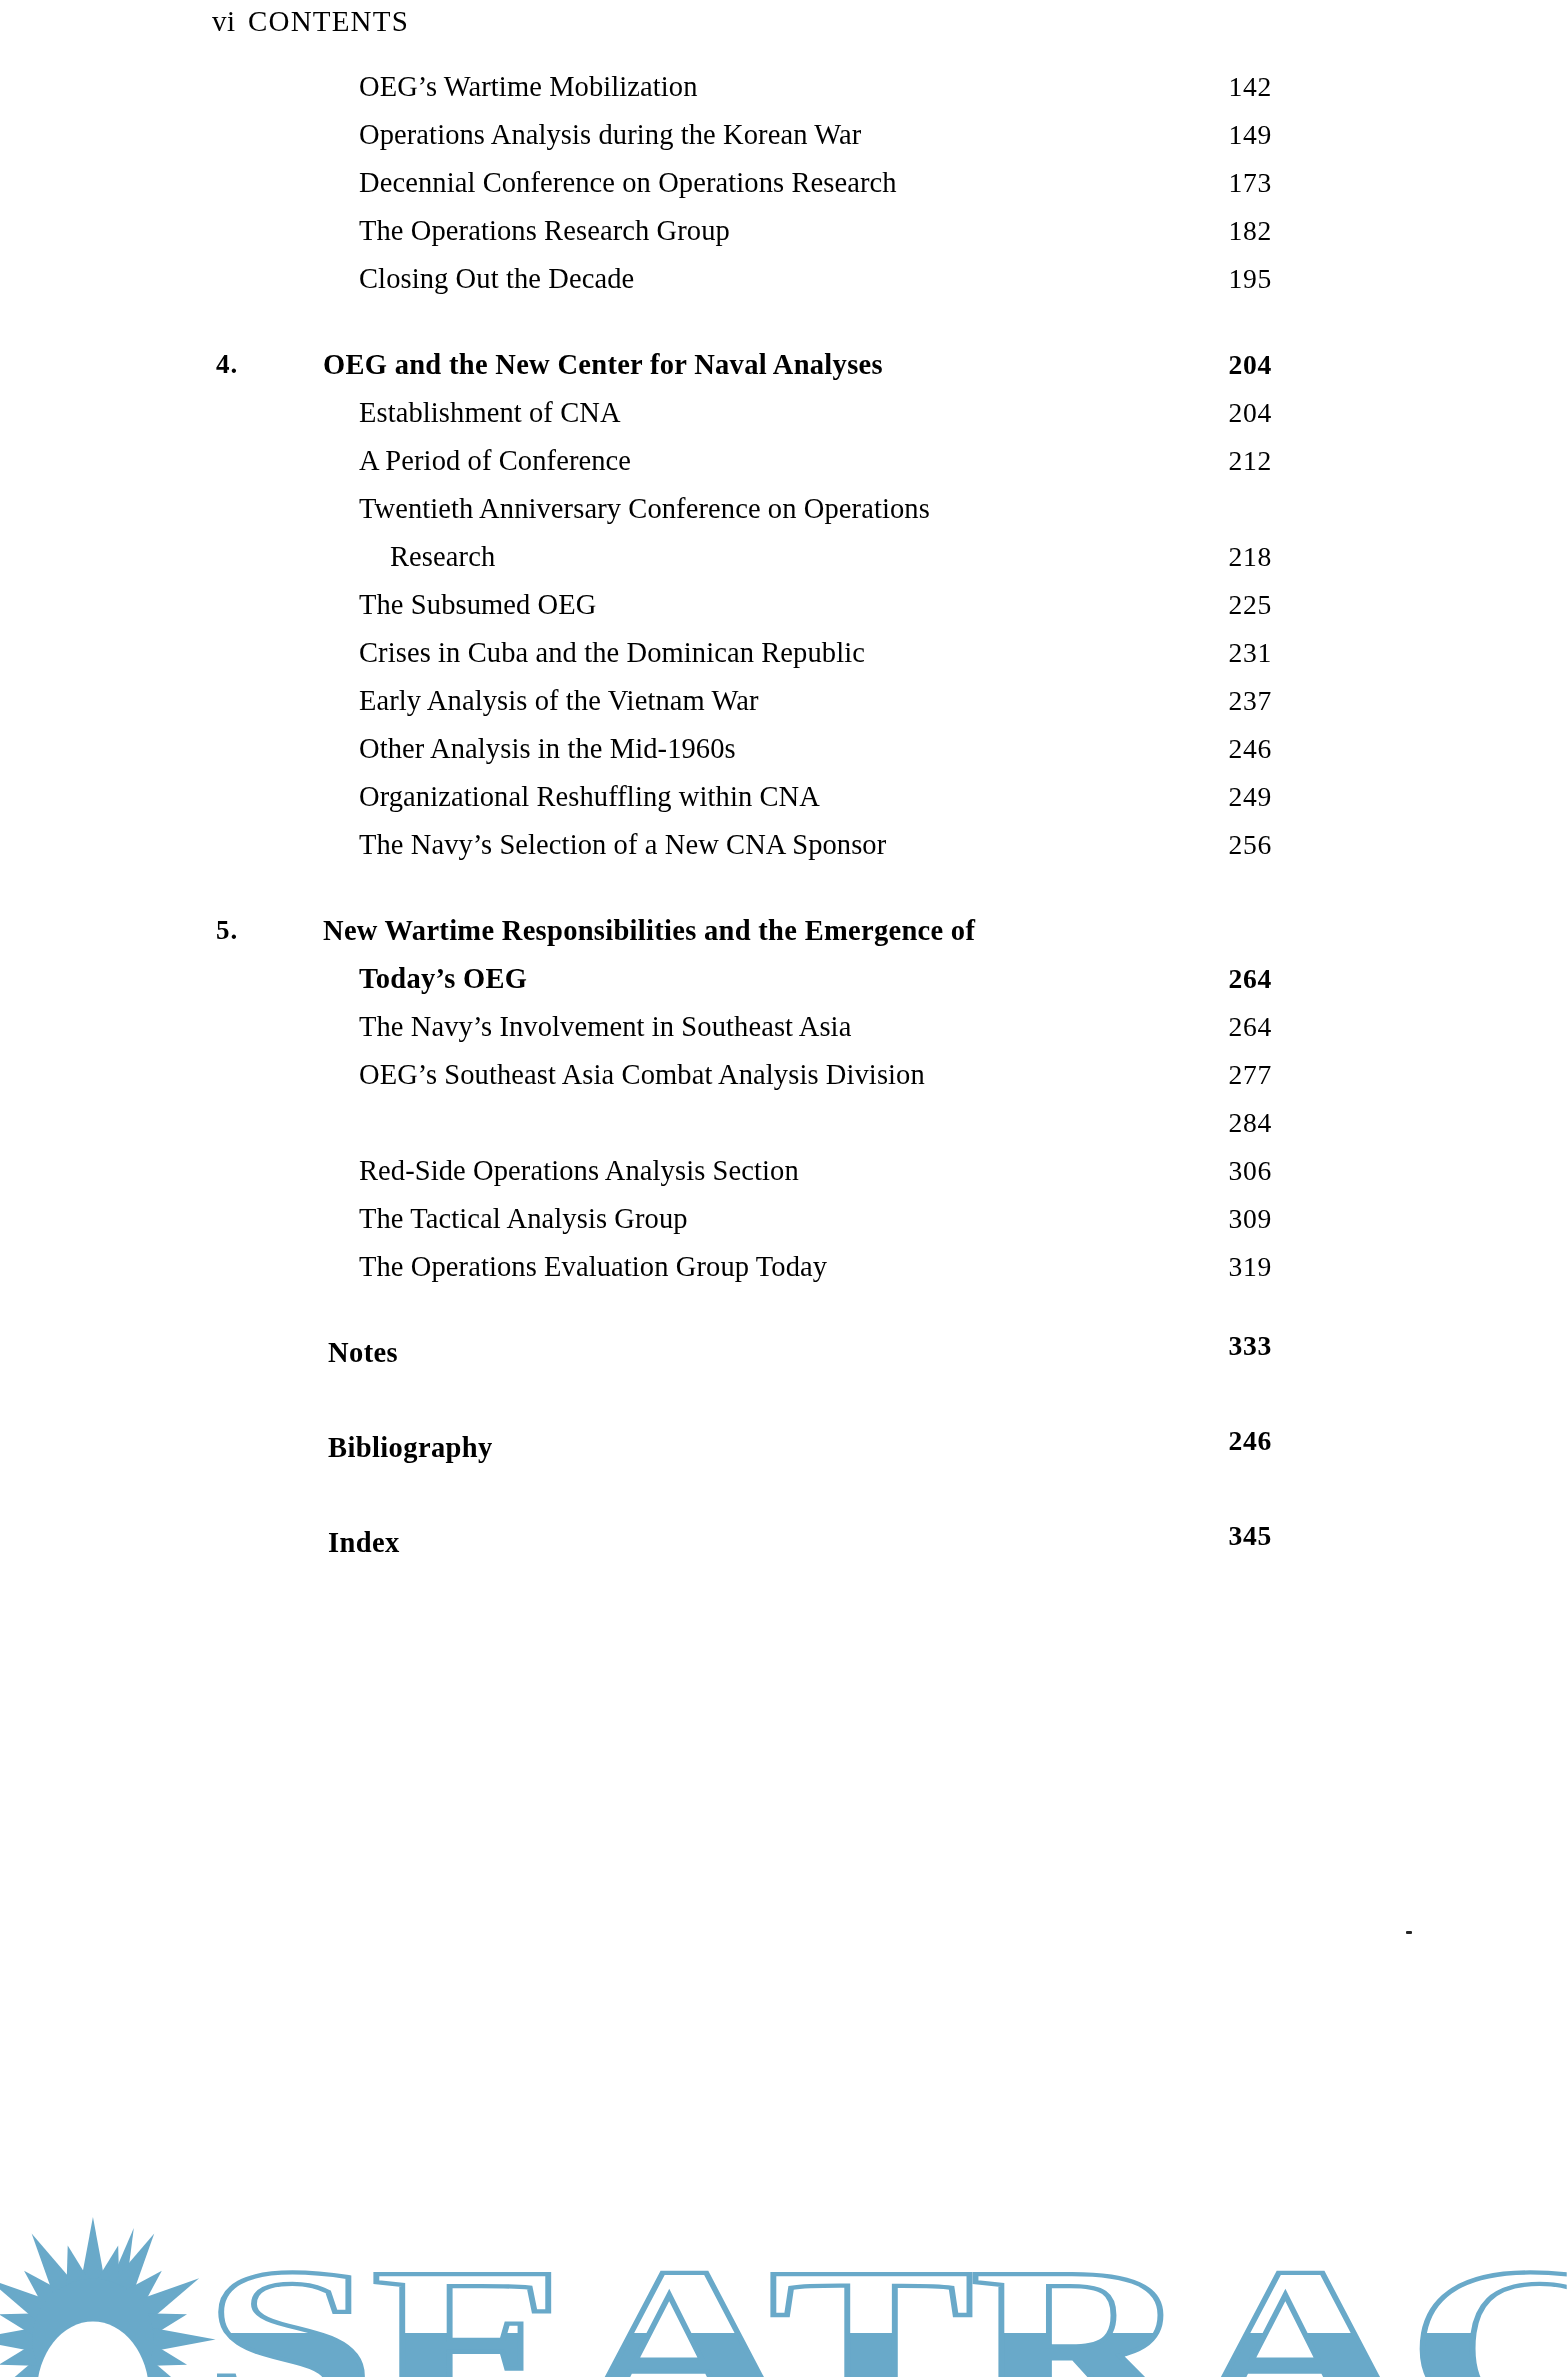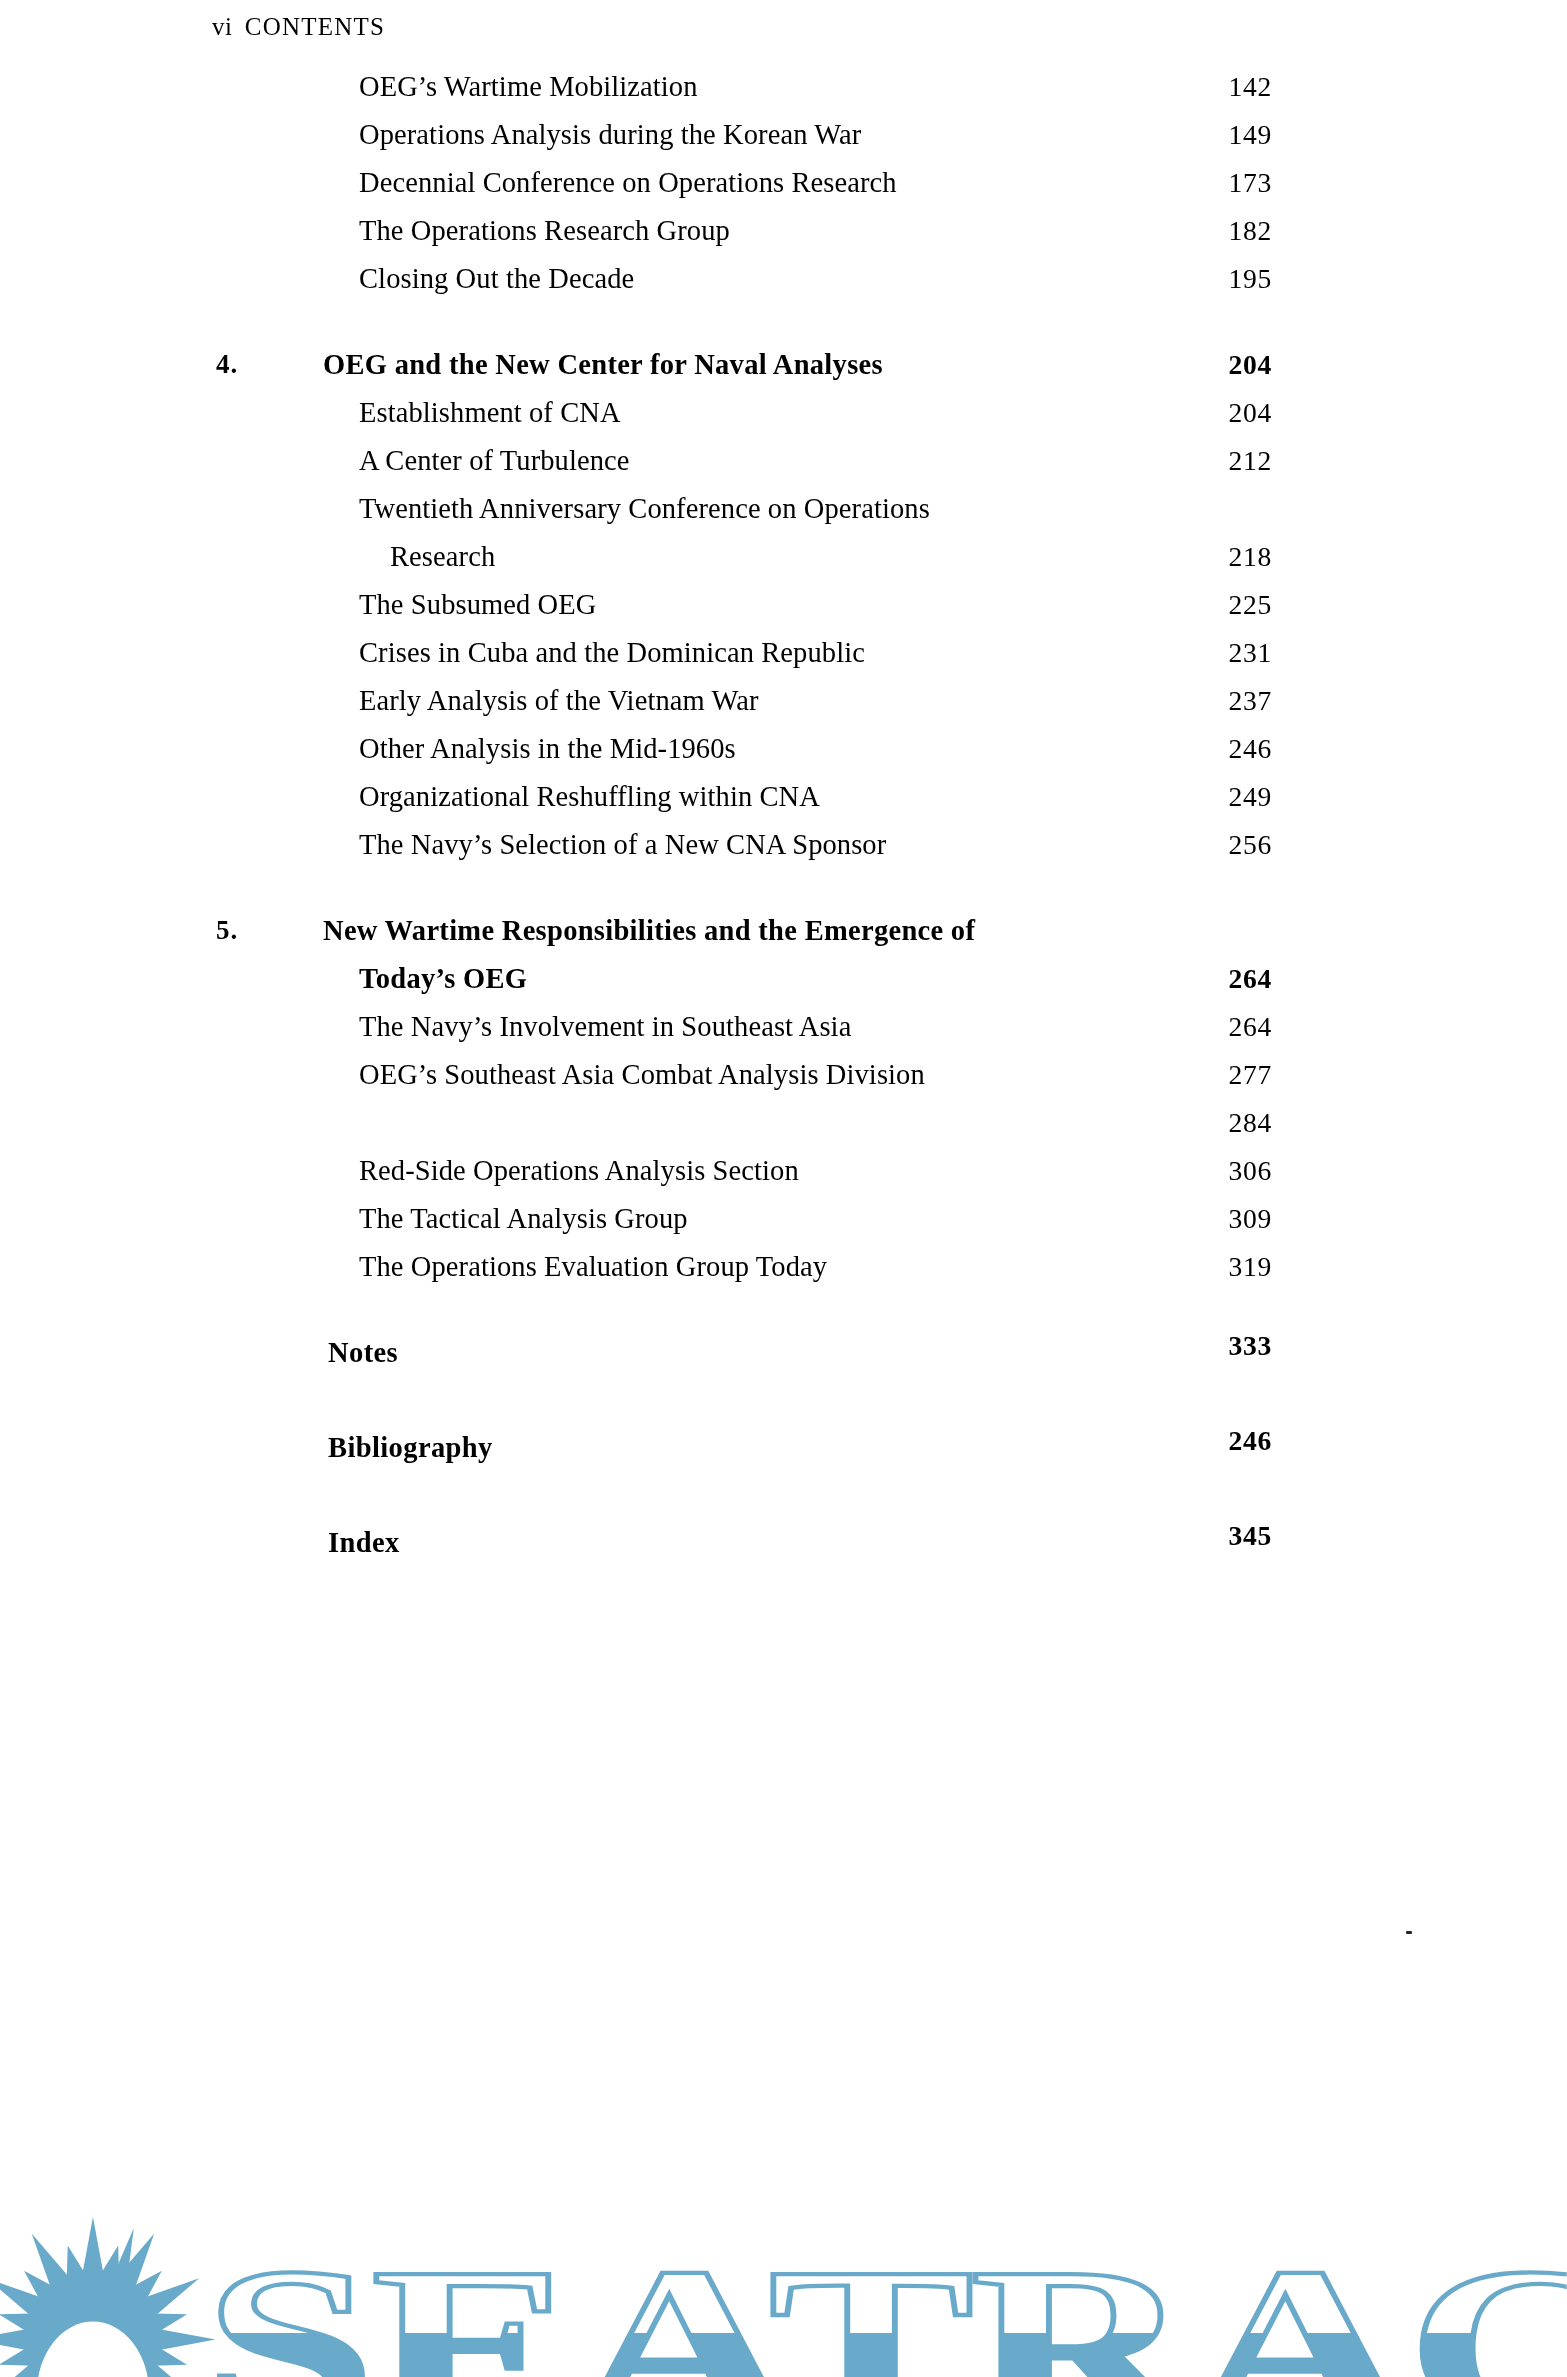--- a/index.html
+++ b/index.html
@@ -17,22 +17,22 @@
     width: 1567px;
     height: 2466px;
     background: #ffffff;
     overflow: hidden;
   }
 
   
   .running-head {
     position: absolute;
     left: 212px;
-    top: 13px;
-    font-size: 25px;
+    top: 5px;
+    font-size: 29px;
     letter-spacing: 0.5px;
     white-space: nowrap;
   }
   .running-head .folio { margin-right: 12.4px; }
   .running-head .caption { letter-spacing: 1.2px; }
 
   
   .toc {
     position: absolute;
     left: 0;
@@ -146,21 +146,21 @@
         <div class="row lvl-chapter">
           <span class="num">4.</span>
           <span class="label">OEG and the New Center for Naval Analyses</span>
           <span class="page">204</span>
         </div>
         <div class="row lvl-section">
           <span class="label">Establishment of CNA</span>
           <span class="page">204</span>
         </div>
         <div class="row lvl-section">
-          <span class="label">A Center of Turbulence</span>
+          <span class="label">A Period of Conference</span>
           <span class="page">212</span>
         </div>
         <div class="row lvl-section">
           <span class="label">Twentieth Anniversary Conference on Operations</span>
         </div>
         <div class="row lvl-section-cont">
           <span class="label">Research</span>
           <span class="page">218</span>
         </div>
         <div class="row lvl-section">

